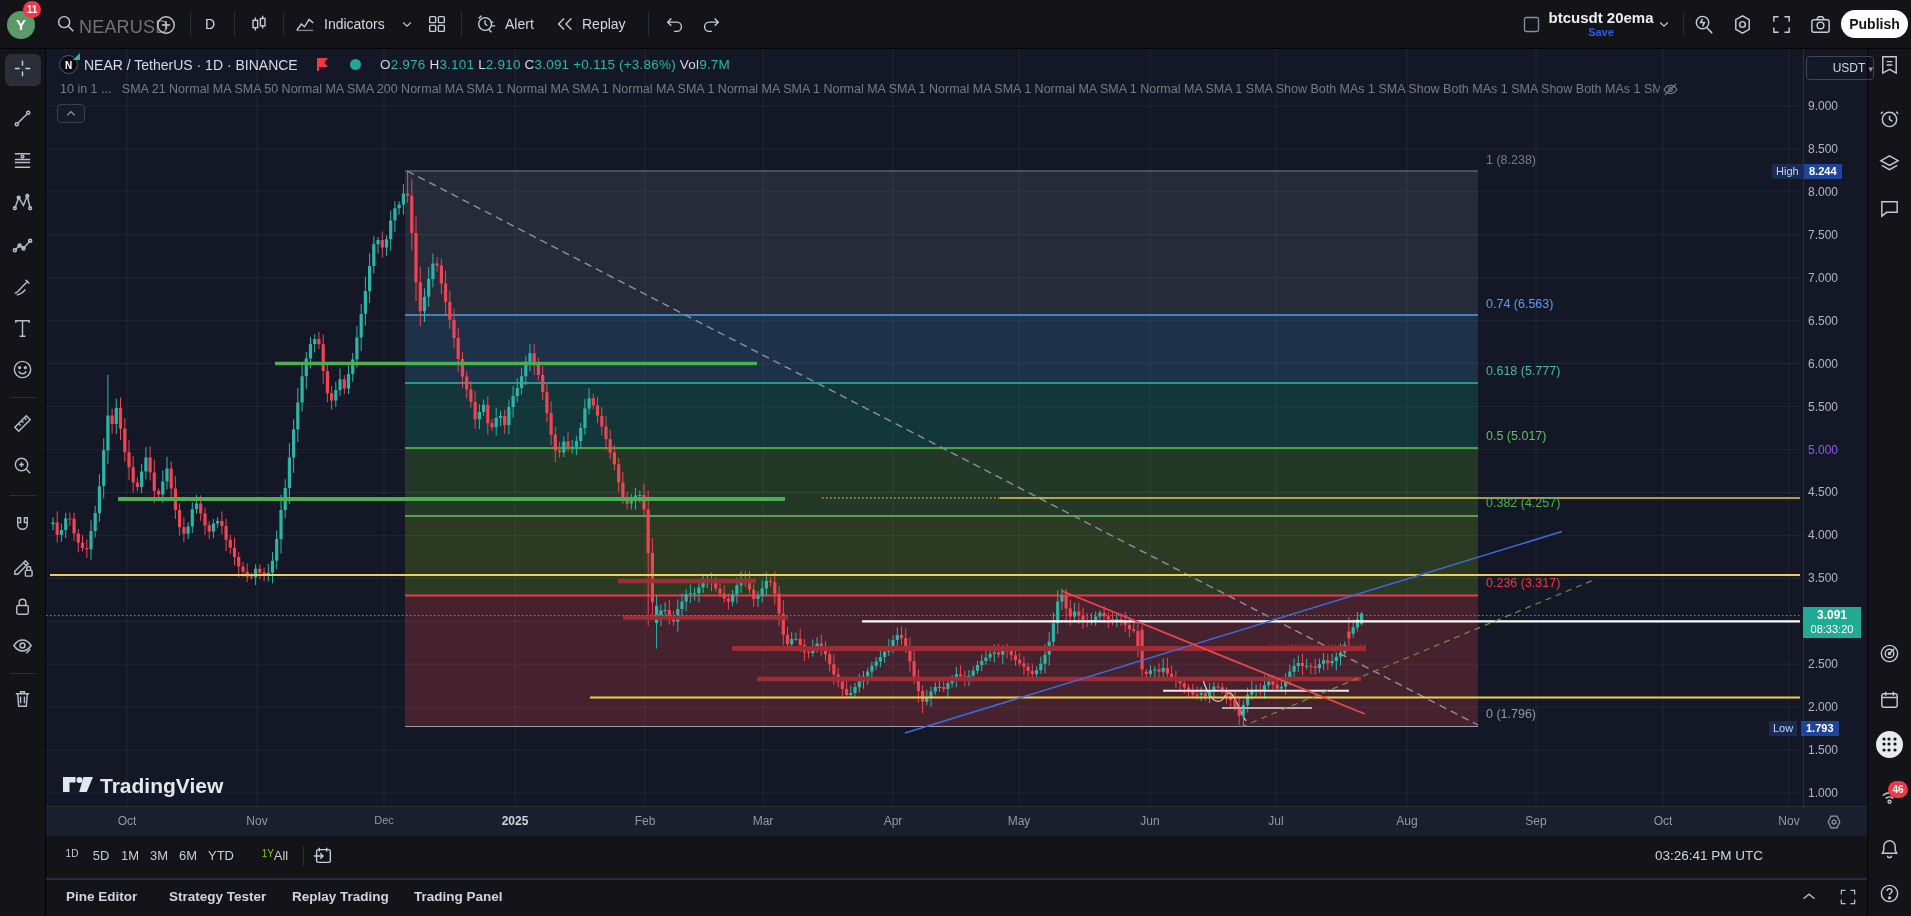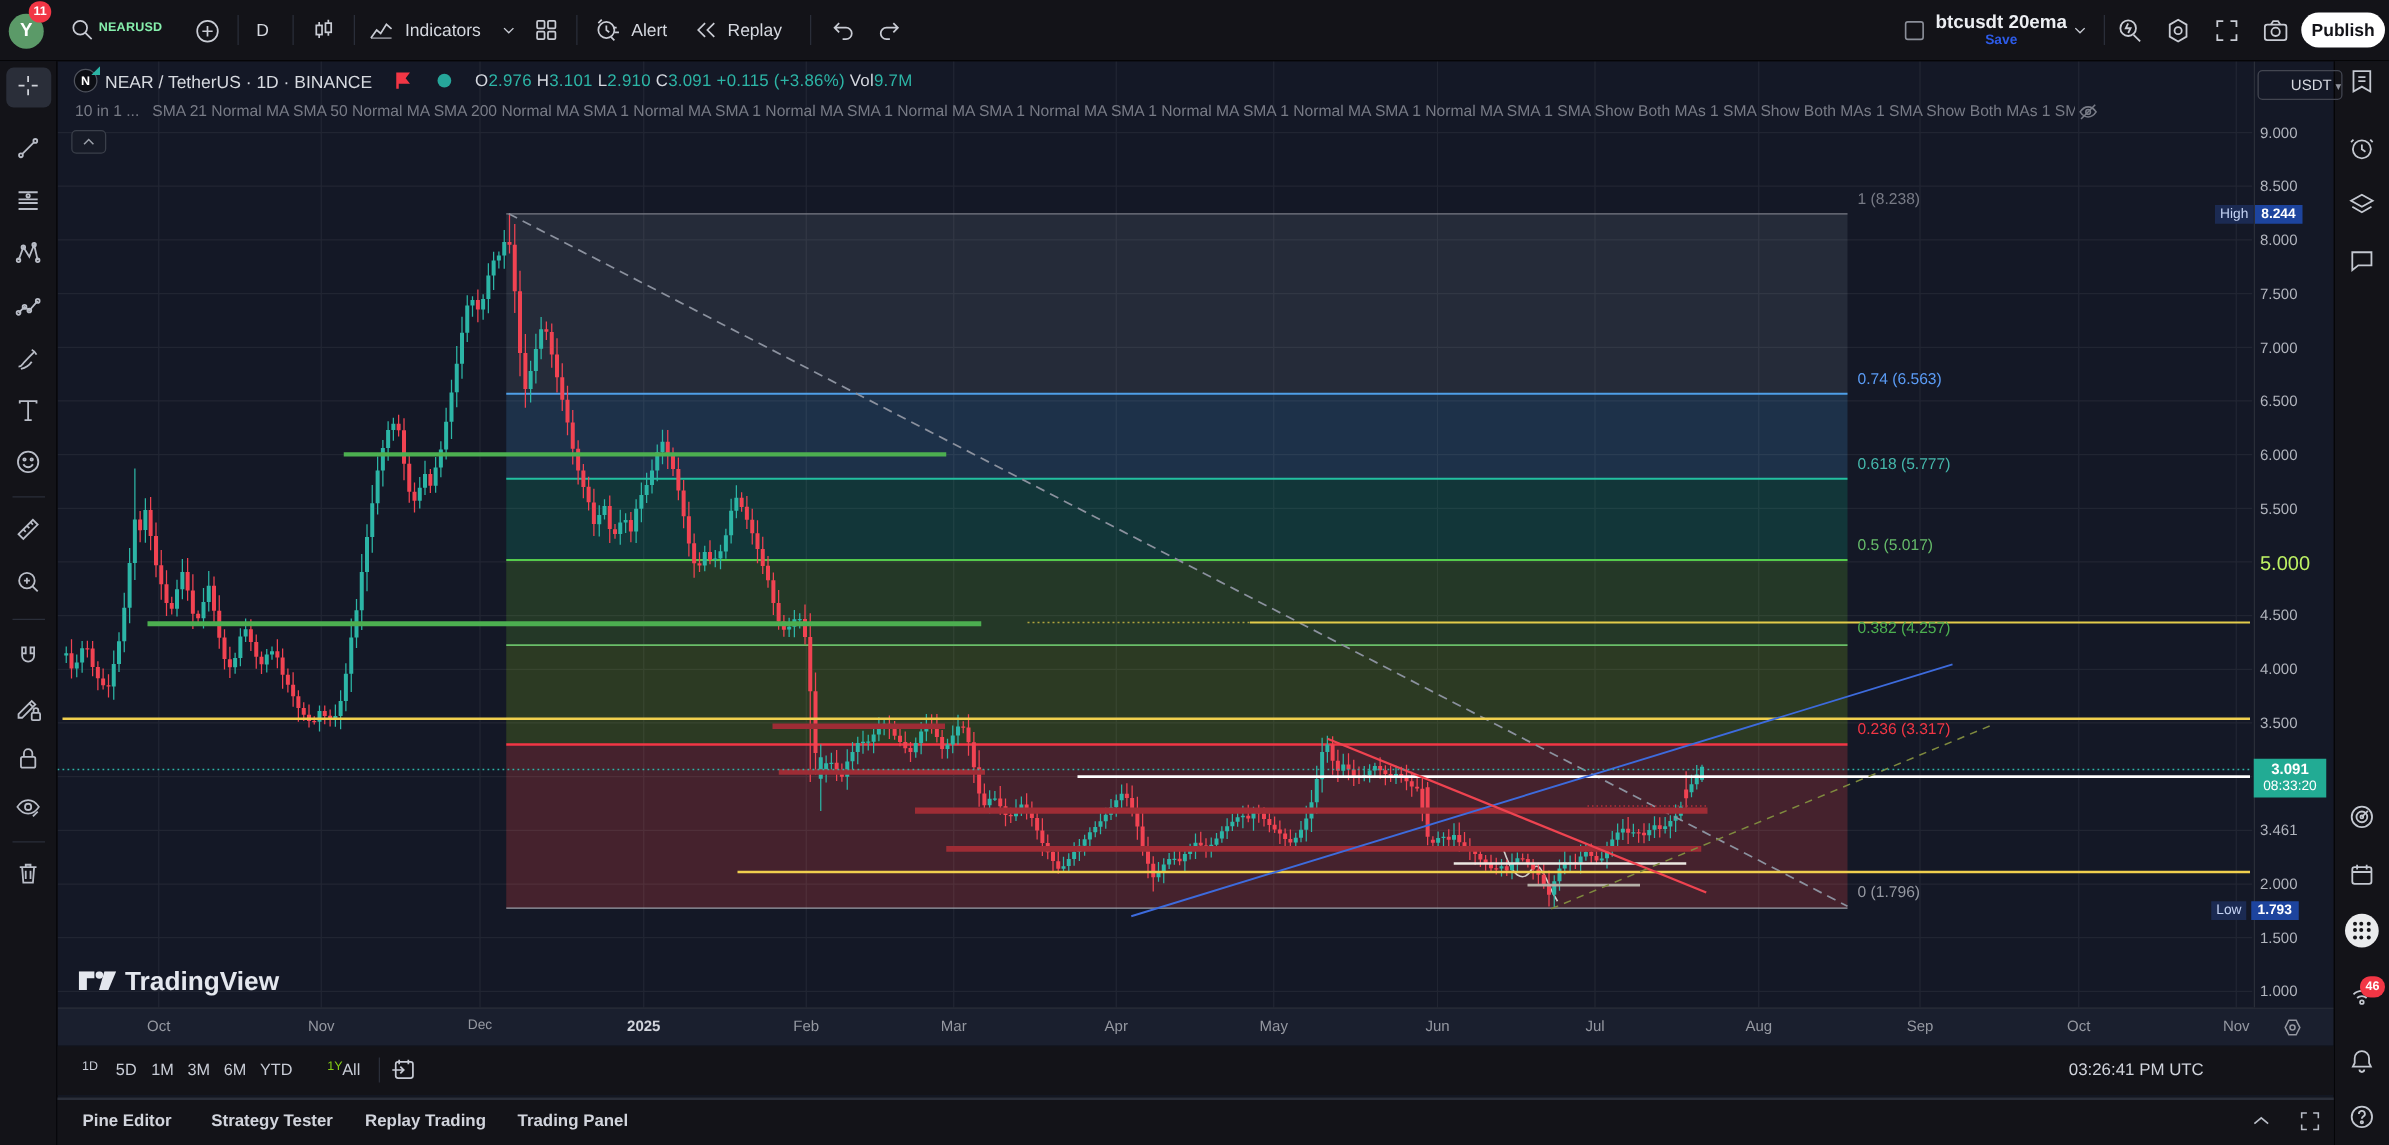--- a/index.html
+++ b/index.html
@@ -12,21 +12,21 @@
 <div class="abs" style="left:0;top:49px;width:46px;height:867px;background:#131318;border-right:1px solid #050507"></div>
 <div class="abs" style="left:1867px;top:49px;width:44px;height:867px;background:#131318;border-left:1px solid #050507"></div>
 <div class="abs" style="left:46px;top:837px;width:1821px;height:39px;background:#131318"></div>
 <div class="abs" style="left:46px;top:878px;width:1821px;height:38px;background:#131318;border-top:2px solid #2a2e39"></div>
 <div class="abs" style="left:7px;top:11px;width:28px;height:28px;border-radius:50%;background:#5b9a68;color:#fff;font-size:15px;font-weight:bold;text-align:center;line-height:28px">Y</div>
 <div class="abs" style="left:23px;top:1px;min-width:18px;height:17px;border-radius:9px;background:#f23645;color:#fff;font-size:10px;font-weight:bold;text-align:center;line-height:17px">11</div>
 <svg style="position:absolute;left:55px;top:13px" width="22" height="22" viewBox="0 0 24 24" fill="none" stroke="#c9ccd4" stroke-width="1.5">
     <circle cx="10" cy="10" r="6"></circle>
     <path d="M14.5 14.5L20 20"></path>
   </svg>
-<div class="abs" style="left:79px;top:17px;color:#86efac;font-size:10px;font-weight:bold;letter-spacing:.2px">NEARUSD</div>
+<div class="abs" style="left:79px;top:17px;color:#737373;font-size:18px;font-weight:normal;letter-spacing:.2px">NEARUSD</div>
 <svg style="position:absolute;left:155px;top:14px" width="22" height="22" viewBox="0 0 24 24" fill="none" stroke="#c9ccd4" stroke-width="1.5">
     <circle cx="12" cy="12" r="9"></circle>
     <path d="M12 7.5v9M7.5 12h9"></path>
   </svg>
 <div class="sep" style="left:190px"></div>
 <div class="abs" style="left:205px;top:16px;color:#d5d8df;font-size:14px">D</div>
 <div class="sep" style="left:234px"></div>
 <svg style="position:absolute;left:248px;top:13px" width="22" height="22" viewBox="0 0 24 24" fill="none" stroke="#c9ccd4" stroke-width="1.5">
     <path d="M8 5v3M8 16v3M16 3v3M16 14v3"></path>
     <rect x="5.5" y="8" width="5" height="8"></rect>
@@ -283,25 +283,25 @@
   </svg>
 <div class="abs" style="left:1806px;top:56px;width:68px;height:24px;border:1px solid #434651;border-radius:4px;color:#d5d8df;font-size:12px;text-align:right;padding-left:7px;line-height:23px">USDT <span style="font-size:9px;color:#9598a1">▾</span></div>
 <div class="abs" style="left:1808px;top:99.0px;color:#b2b5be;font-size:12px">9.000</div>
 <div class="abs" style="left:1808px;top:141.9px;color:#b2b5be;font-size:12px">8.500</div>
 <div class="abs" style="left:1808px;top:184.9px;color:#b2b5be;font-size:12px">8.000</div>
 <div class="abs" style="left:1808px;top:227.8px;color:#b2b5be;font-size:12px">7.500</div>
 <div class="abs" style="left:1808px;top:270.8px;color:#b2b5be;font-size:12px">7.000</div>
 <div class="abs" style="left:1808px;top:313.7px;color:#b2b5be;font-size:12px">6.500</div>
 <div class="abs" style="left:1808px;top:356.6px;color:#b2b5be;font-size:12px">6.000</div>
 <div class="abs" style="left:1808px;top:399.6px;color:#b2b5be;font-size:12px">5.500</div>
-<div class="abs" style="left:1808px;top:442.5px;color:#bef264;font-size:16px">5.000</div>
+<div class="abs" style="left:1808px;top:442.5px;color:#8b5cf6;font-size:12px">5.000</div>
 <div class="abs" style="left:1808px;top:485.4px;color:#b2b5be;font-size:12px">4.500</div>
 <div class="abs" style="left:1808px;top:528.4px;color:#b2b5be;font-size:12px">4.000</div>
 <div class="abs" style="left:1808px;top:571.3px;color:#b2b5be;font-size:12px">3.500</div>
-<div class="abs" style="left:1808px;top:657.2px;color:#b2b5be;font-size:12px">3.461</div>
+<div class="abs" style="left:1808px;top:657.2px;color:#b2b5be;font-size:12px">2.500</div>
 <div class="abs" style="left:1808px;top:700.1px;color:#b2b5be;font-size:12px">2.000</div>
 <div class="abs" style="left:1808px;top:743.1px;color:#b2b5be;font-size:12px">1.500</div>
 <div class="abs" style="left:1808px;top:786.0px;color:#b2b5be;font-size:12px">1.000</div>
 <div class="abs" style="left:1772px;top:164px;height:15px;background:#1b2a52;color:#c6d4f5;font-size:11px;line-height:15px;padding:0 4px">High</div>
 <div class="abs" style="left:1804px;top:164px;height:15px;background:#1d449e;color:#fff;font-size:11px;font-weight:bold;line-height:15px;padding:0 5px">8.244</div>
 <div class="abs" style="left:1769px;top:721px;height:15px;background:#1b2a52;color:#c6d4f5;font-size:11px;line-height:15px;padding:0 4px">Low</div>
 <div class="abs" style="left:1801px;top:721px;height:15px;background:#1d449e;color:#fff;font-size:11px;font-weight:bold;line-height:15px;padding:0 5px">1.793</div>
 <div class="abs" style="left:1803px;top:607px;width:58px;height:31px;background:#22ab94;color:#fff;text-align:center">
     <div style="font-size:12px;font-weight:bold;line-height:16px">3.091</div>
     <div style="font-size:11px;line-height:13px">08:33:20</div>

